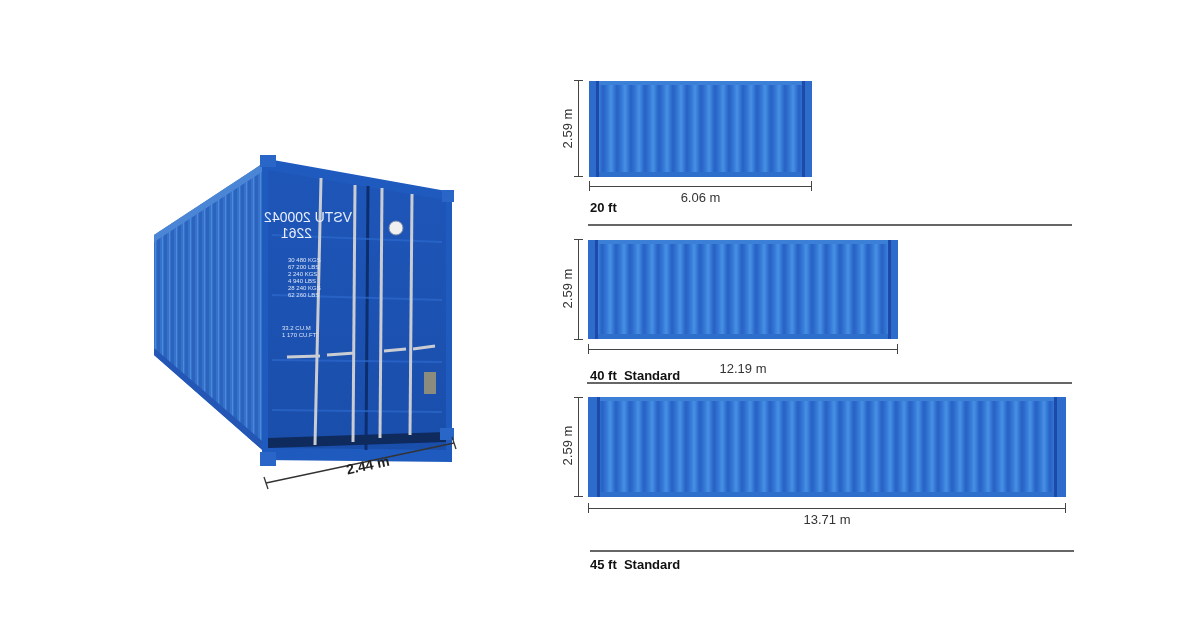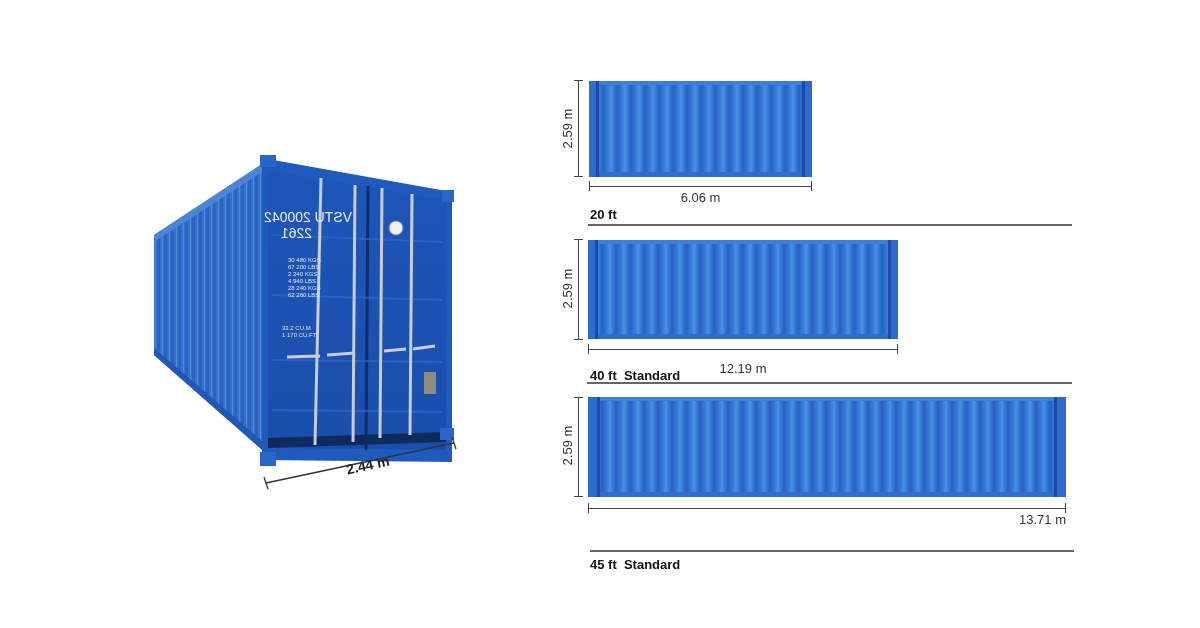--- a/index.html
+++ b/index.html
@@ -119,21 +119,21 @@
   <div class="container-side" style="left:589px; top:81px; width:223px; height:96px;">
     <div class="post-l"></div>
       <div class="post-r"></div>
   </div>
 
   <div class="abs" style="left:589px; top:186px; width:223px; height:1px; background:#444;"></div>
   <div class="abs" style="left:589px; top:181px; width:1px; height:10px; background:#444;"></div>
   <div class="abs" style="left:811px; top:181px; width:1px; height:10px; background:#444;"></div>
   <div class="abs dim-text" style="left:589px; top:190px; width:223px; text-align:center;">6.06 m</div>
 
-  <div class="abs label" style="left:590px; top:207px;">20 ft</div>
+  <div class="abs label" style="left:590px; top:200px;">20 ft</div>
   <div class="abs rule" style="left:588px; top:224px; width:484px;"></div>
 </div>
 
 <div>
   <div class="abs" style="left:578px; top:239px; width:1px; height:101px; background:#444;"></div>
   <div class="abs" style="left:574px; top:239px; width:9px; height:1px; background:#444;"></div>
   <div class="abs" style="left:574px; top:339px; width:9px; height:1px; background:#444;"></div>
   <div class="abs dim-text vtext" style="left:542px; top:281px; width:50px; text-align:center;">2.59 m</div>
 
   <div class="container-side" style="left:588px; top:240px; width:310px; height:99px;">
@@ -157,17 +157,17 @@
   <div class="abs dim-text vtext" style="left:542px; top:438px; width:50px; text-align:center;">2.59 m</div>
 
   <div class="container-side" style="left:588px; top:397px; width:478px; height:100px;">
     <div class="post-l" style="width:12px;"></div>
       <div class="post-r" style="width:12px;"></div>
   </div>
 
   <div class="abs" style="left:588px; top:508px; width:478px; height:1px; background:#444;"></div>
   <div class="abs" style="left:588px; top:503px; width:1px; height:10px; background:#444;"></div>
   <div class="abs" style="left:1065px; top:503px; width:1px; height:10px; background:#444;"></div>
-  <div class="abs dim-text" style="left:588px; top:512px; width:478px; text-align:right;">13.71 m</div>
+  <div class="abs dim-text" style="left:588px; top:512px; width:478px; text-align:center;">13.71 m</div>
 
   <div class="abs label" style="left:590px; top:533px; white-space:pre;margin-top:24px;">45 ft  Standard</div>
   <div class="abs rule" style="left:590px; top:550px; width:484px;"></div>
 </div>
 
 </body></html>

